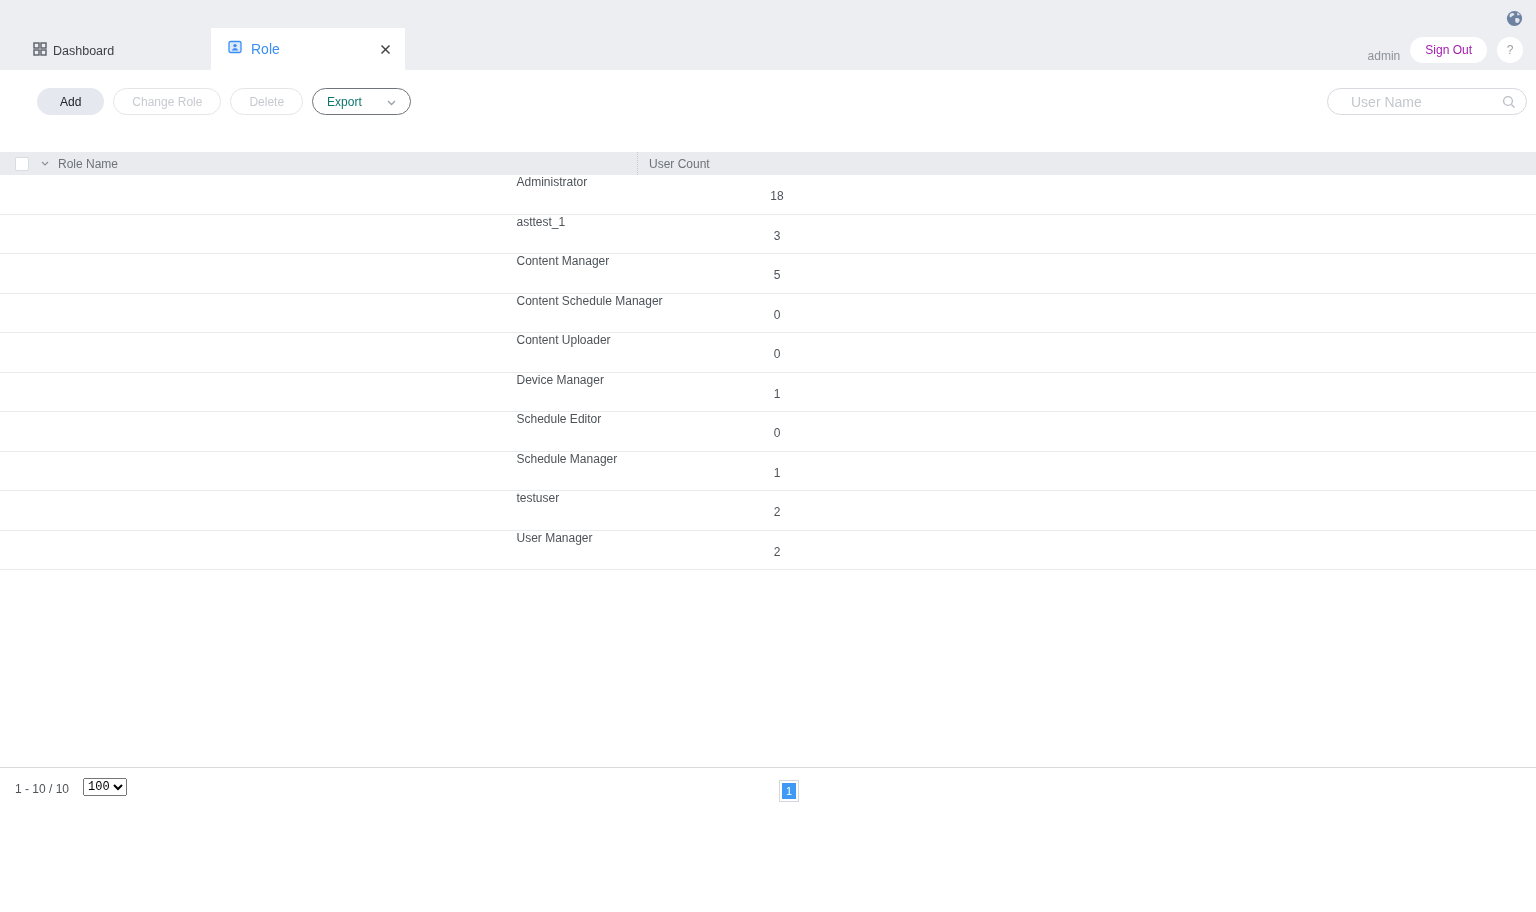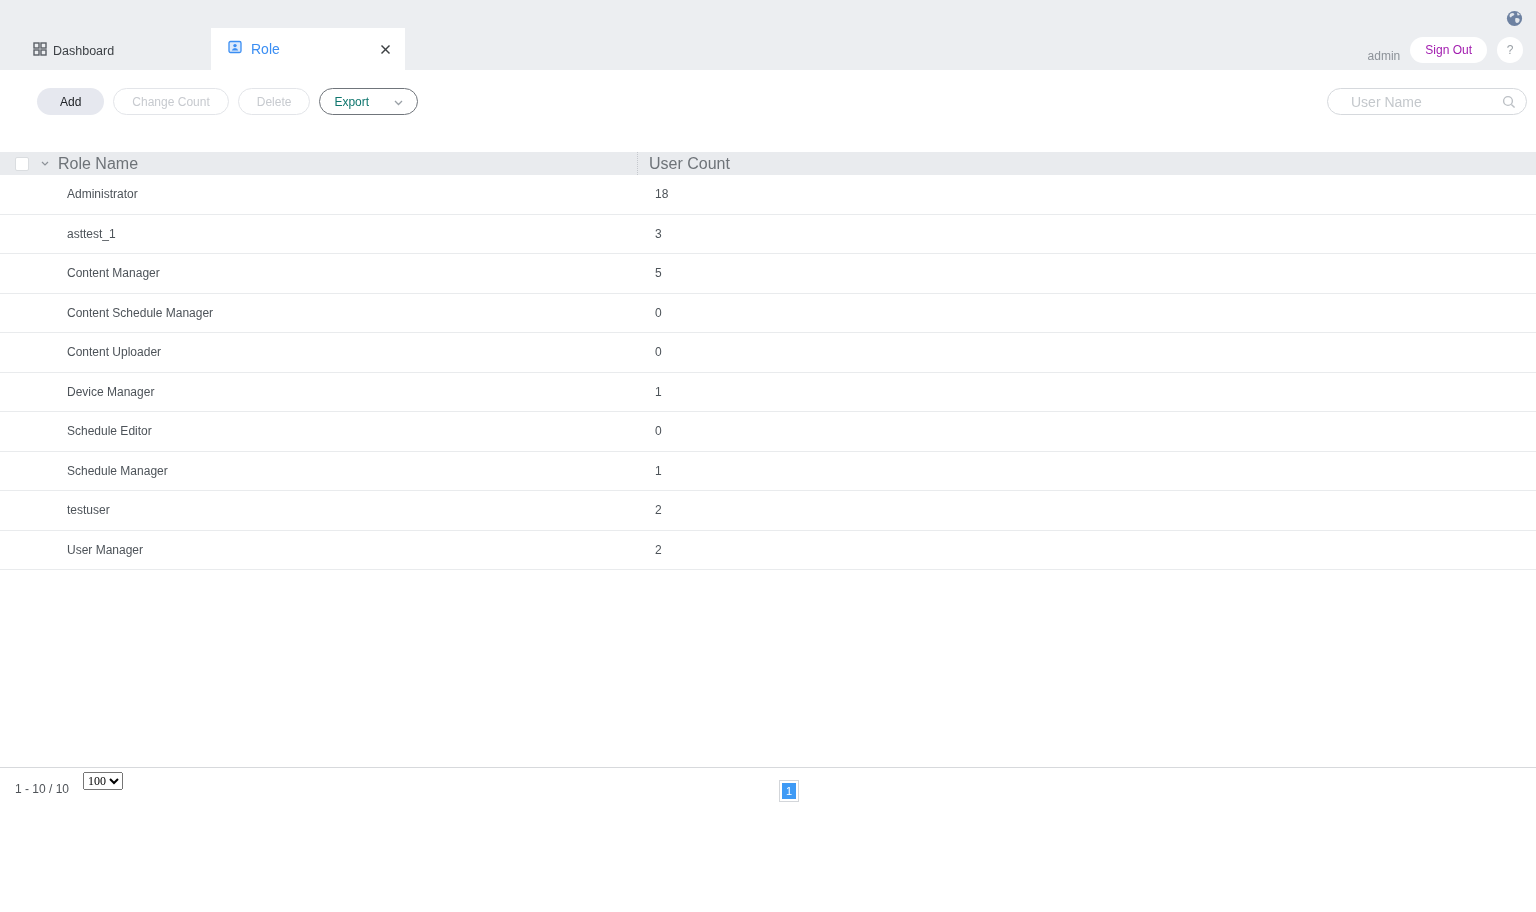--- a/index.html
+++ b/index.html
@@ -27,33 +27,33 @@
   .btn { height:27px; border-radius:14px; font-size:12px; font-family:inherit; display:inline-flex; align-items:center; justify-content:center; cursor:pointer; }
   .btn-add { background:#e6e8ef; border:none; color:#202327; padding:0 23px; }
   .btn-disabled { background:transparent; border:1px solid #e3e5e9; color:#c7cacf; padding:0 18px; cursor:default; }
   .btn-export { background:#fff; border:1px solid #70757b; color:#0f766e; padding:0 14px; gap:25px; }
   .search-wrap { position:absolute; right:9px; top:18px; width:200px; height:27px; }
   .search-input { width:100%; height:100%; border:1px solid #d6d9dd; border-radius:14px; padding:0 32px 0 23px; font-size:14px; color:#3c4045; font-family:inherit; outline:none; }
   .search-input::placeholder { color:#c4c8cc; }
   .search-icon { position:absolute; right:11px; top:7px; }
 
   
-  .grid-header { position:relative; height:23px; background:#e9ebee; display:flex; align-items:center; font-size:16px; color:#6e7378; }
+  .grid-header { position:relative; height:23px; background:#e9ebee; display:flex; align-items:center; font-size:12px; color:#6e7378; }
   .hdr-checkbox { width:14px; height:14px; background:#fff; border:1px solid #dadde0; border-radius:2px; margin-left:15px; cursor:pointer; }
   .hdr-chevron { margin-left:12px; display:flex; align-items:center; cursor:pointer; }
   .col-name-label { margin-left:9px; }
   .col-count { position:absolute; left:637px; top:0; height:100%; display:flex; align-items:center; border-left:1px dotted #c5c8cd; padding-left:11px; }
-  .trow { display:flex; align-items:center; height:39.5px; border-bottom:1px solid #e9ebed; font-size:12px; color:#4d5359; background:#fff; cursor:default; }
+  .trow { display:flex; align-items:center; height:39.5px; border-bottom:1px solid #e9ebed; font-size:12px; color:#4d5359; background:#fff; cursor:default;flex-direction:column; }
   .cell-name { width:637px; padding-left:67px; }
   .cell-count { padding-left:18px; }
 
   
   .page-footer { position:absolute; left:0; right:0; bottom:0; height:41px; background:#fff; border-top:1px solid #d7d9dc; font-size:12px; color:#4f5358; }
   .range-label { position:absolute; left:15px; top:14px; }
-  .pagesize-select { position:absolute; left:83px; top:4px; font-size:12px; font-family:Liberation Serif, serif; }
+  .pagesize-select { position:absolute; left:83px; top:10px; font-size:12px; font-family:Liberation Mono, monospace; }
   .page-btn-box { position:absolute; left:779px; top:12px; width:20px; height:22px; border:1px solid #d3d6da; background:#fff; padding:2px; cursor:pointer; }
   .page-btn-inner { width:100%; height:100%; background:#3e9af5; color:#fff; font-size:11px; display:flex; align-items:center; justify-content:center; }
 </style>
 </head>
 <body>
 
 <div class="page">
 
   <div class="app-header">
     <span class="globe">
@@ -97,21 +97,21 @@
     <div class="header-right">
       <span class="admin-name">admin</span>
       <button class="signout-btn">Sign Out</button>
       <button class="help-btn">?</button>
     </div>
   </div>
 
   <div class="toolbar">
     <div class="toolbar-left">
       <button class="btn btn-add">Add</button>
-      <button class="btn btn-disabled">Change Count</button>
+      <button class="btn btn-disabled">Change Role</button>
       <button class="btn btn-disabled">Delete</button>
       <button class="btn btn-export">
         <span>Export</span>
         <span>
           <svg width="9" height="6" viewBox="0 0 9 6">
             <polyline points="1,1 4.5,4.5 8,1" fill="none" stroke="#9aa0a6" stroke-width="1.3"></polyline>
           </svg>
         </span>
       </button>
     </div>

